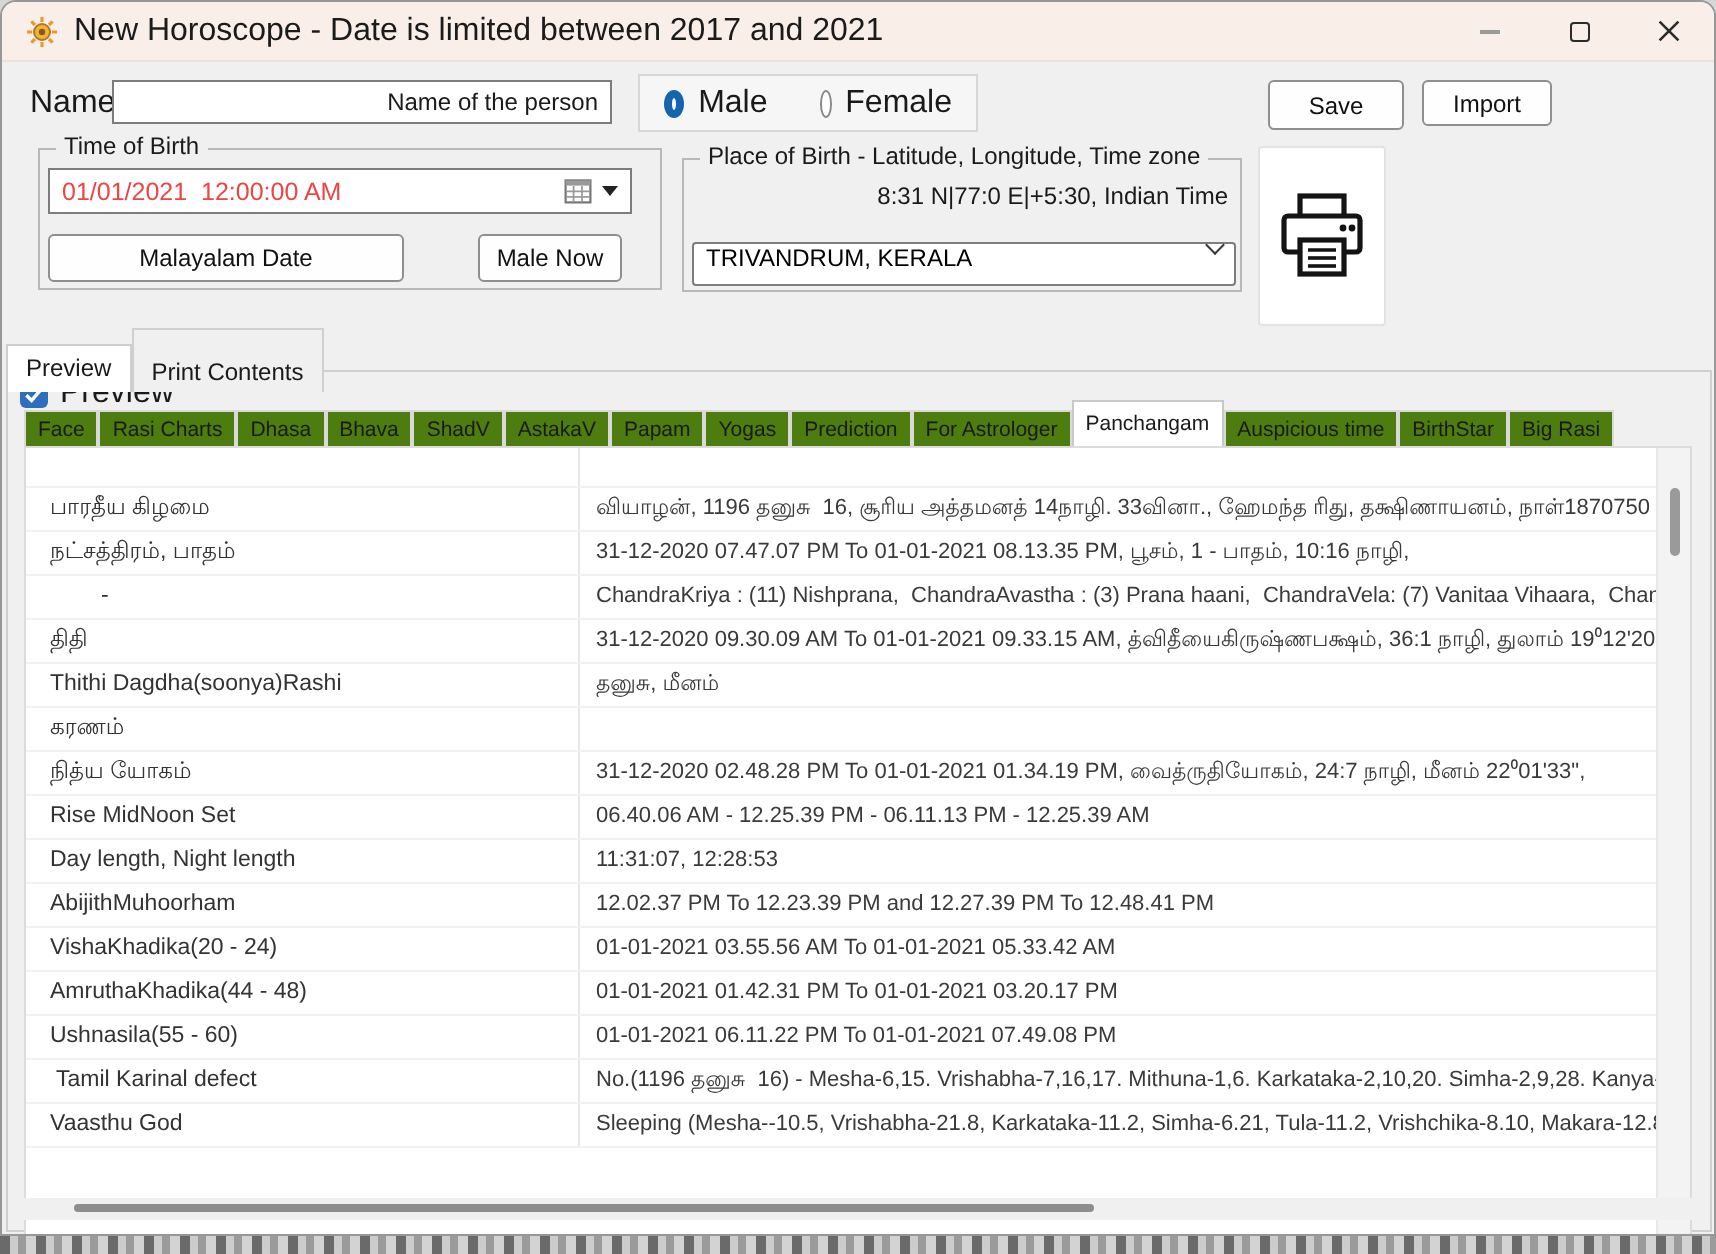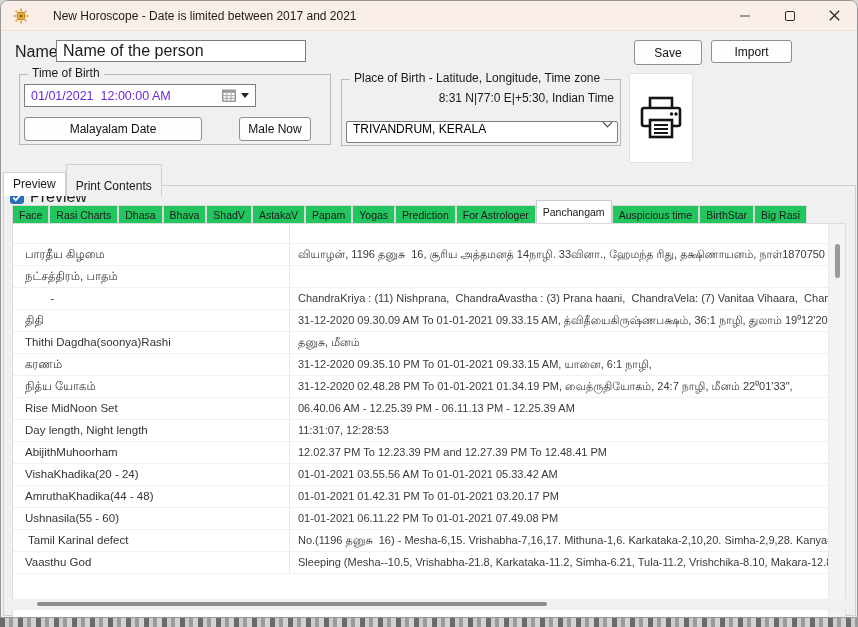--- a/index.html
+++ b/index.html
@@ -17,60 +17,60 @@
   .window {
     position: absolute; top: 0; left: 0; width: 858px; height: 618px;
     background: #f0f0f0; border: 1px solid #979797;
     border-radius: 8px 8px 0 0; overflow: hidden;
   }
   
   .titlebar {
     height: 30px; background: #f9efe8; display: flex; align-items: center;
     padding-left: 12px; border-bottom: 1px solid #ece2da;
   }
-  .titlebar .title { font-size: 12px; color: #1b1b1b; margin-left: 24px; }
+  .titlebar .title { font-size: 16px; color: #1b1b1b; margin-left: 8px; }
   .win-controls { margin-left: auto; display: flex; height: 100%; }
   .win-btn { width: 45px; height: 100%; display: flex; align-items: center; justify-content: center; cursor: default; }
   .glyph-min { width: 10px; height: 2px; background: #9a9a9a; }
   .glyph-max { width: 10px; height: 10px; border: 1.4px solid #2b2b2b; border-radius: 2px; }
   
   .lbl { font-size: 16px; color: #1a1a1a; }
   .name-label { position: absolute; left: 14px; top: 42px; }
   .name-input {
     position: absolute; left: 55px; top: 39px; width: 250px; height: 22px;
-    border: 1px solid #7d7d7d; background: #fff; font-size: 16px; padding: 0 6px;
-    font-family: "Liberation Sans", sans-serif; color: #1a1a1a;
+    border: 1px solid #7d7d7d; background: #fff; font-size: 12px; padding: 0 6px;
+    font-family: "Liberation Sans", sans-serif; color: #1a1a1a; text-align: right;
   }
   .gender-box {
     position: absolute; left: 318px; top: 36px; width: 170px; height: 29px;
     background: #f6f6f6; border: 1px solid #d7d7d7;
     display: flex; align-items: center; padding: 0 12px; gap: 7px;
   }
   .gender-box .spacer { width: 34px; }
   .radio { width: 14px; height: 14px; border-radius: 50%; background: #fff; }
   .radio.on { border: 4.5px solid #1565ae; }
   .radio.off { border: 1px solid #8a8a8a; }
   .btn {
     background: #fefefe; border: 1px solid #8f8f8f; border-radius: 3px;
     font-size: 12px; color: #111; display: flex; align-items: center; justify-content: center;
     font-family: "Liberation Sans", sans-serif; cursor: default;
   }
   .save-btn { position: absolute; left: 633px; top: 39px; width: 68px; height: 25px; }
-  .import-btn { position: absolute; left: 710px; top: 39px; width: 81px; height: 23px; }
+  .import-btn { position: absolute; left: 710px; top: 39px; width: 65px; height: 23px; }
   
   .group { position: absolute; border: 1px solid #b8b8b8; }
   .group > .gtitle {
     position: absolute; top: -9px; left: 8px; background: #f0f0f0;
     padding: 0 4px; font-size: 12px; color: #1a1a1a; white-space: nowrap;
   }
   .tob-group { left: 18px; top: 73px; width: 312px; height: 71px; }
   .tob-input {
-    position: absolute; left: 4px; top: 9px; width: 232px; height: 23px;
+    position: absolute; left: 4px; top: 9px; width: 292px; height: 23px;
     background: #fff; border: 1px solid #7d7d7d; display: flex; align-items: center;
-    font-size: 12.5px; color: #6d28d9; padding: 0 6px; white-space: pre;
+    font-size: 12.5px; color: #ef4444; padding: 0 6px; white-space: pre;
   }
   .tob-input .cal-wrap { margin-left: auto; display: flex; align-items: center; gap: 5px; }
   .caret-down { width: 0; height: 0; border-left: 4px solid transparent; border-right: 4px solid transparent; border-top: 5px solid #222; }
   .btn-malayalam { position: absolute; left: 4px; top: 42px; width: 178px; height: 24px; }
   .btn-timenow  { position: absolute; left: 219px; top: 42px; width: 72px; height: 24px; }
   .pob-group { left: 340px; top: 78px; width: 280px; height: 67px; text-decoration: underline; }
   .coords { position: absolute; right: 6px; top: 11px; font-size: 12px; color: #1a1a1a; white-space: nowrap; }
   .pob-select {
     position: absolute; left: 4px; top: 41px; width: 272px; height: 22px;
     background: #fff; border: 1px solid #7d7d7d; border-radius: 2px;
@@ -91,21 +91,21 @@
     position: absolute; left: 2px; top: 184px; width: 853px; height: 431px;
     background: #f0f0f0; border: 1px solid #cfcfcf;
   }
   
   .chk-row { position: absolute; left: 6px; top: 2px; display: flex; align-items: center; gap: 6px; }
   .chk { width: 14px; height: 14px; background: #2d6fbf; border-radius: 3px; display: flex; align-items: center; justify-content: center; }
   
   .inner-tabs { position: absolute; left: 8px; top: 15px; display: flex; align-items: flex-end; height: 22px; z-index: 3; }
   .itab {
     font-size: 10.5px; color: #1a1a1a; padding: 3px 6px; white-space: nowrap;
-    background: #22c55e; border: 1px solid #d9d9d9; border-bottom: none; height: 18px; cursor: default;
+    background: #4d7c0f; border: 1px solid #d9d9d9; border-bottom: none; height: 18px; cursor: default;
   }
   .itab.active { background: #fff; border: 1px solid #c9c9c9; border-bottom: none; height: 23px; padding-top: 5px; position: relative; z-index: 4; }
   
   .pane {
     position: absolute; left: 8px; top: 37px; width: 834px; height: 472px;
     background: #fff; border: 1px solid #dcdcdc; overflow: hidden;
   }
   .rows { position: absolute; left: 0; top: 0; right: 17px; bottom: 0; }
   .trow { display: flex; height: 22px; line-height: 21px; border-bottom: 1px solid #f1f1f1; }
   .trow.header { height: 20px; }
@@ -157,20 +157,27 @@
             <line x1="0.8" y1="0.8" x2="10.2" y2="10.2" stroke="#2b2b2b" stroke-width="1.3"></line>
             <line x1="10.2" y1="0.8" x2="0.8" y2="10.2" stroke="#2b2b2b" stroke-width="1.3"></line>
           </svg>
         </div>
       </div>
     </div>
 
     <span class="lbl name-label">Name</span>
     <input class="name-input" value="Name of the person" style="">
 
+    <div class="gender-box">
+      <span class="radio on"></span>
+      <span class="lbl">Male</span>
+      <span class="spacer"></span>
+      <span class="radio off"></span>
+      <span class="lbl">Female</span>
+    </div>
 
     <div class="btn save-btn">Save</div>
     <div class="btn import-btn">Import</div>
 
     <div class="group tob-group">
       <span class="gtitle">Time of Birth</span>
       <div class="tob-input">
         <span>01/01/2021  12:00:00 AM</span>
         <span class="cal-wrap">
           <svg width="14" height="13" viewBox="0 0 14 13">
@@ -250,36 +257,36 @@
           <div class="trow header">
             <div class="tlabel"></div>
             <div class="tvalue"></div>
           </div>
         <div class="trow">
               <div class="tlabel">பாரதீய கிழமை</div>
               <div class="tvalue">வியாழன், 1196 தனுசு  16, சூரிய அத்தமனத் 14நாழி. 33வினா., ஹேமந்த ரிது, தக்ஷிணாயனம், நாள்1870750</div>
             </div>
             <div class="trow">
               <div class="tlabel">நட்சத்திரம், பாதம்</div>
+              <div class="tvalue">31-12-2020 07.47.07 PM To 01-01-2021 08.13.35 PM, பூசம், 1 - பாதம், 10:16 நாழி,</div>
             </div>
             <div class="trow">
               <div class="tlabel">        -</div>
               <div class="tvalue">ChandraKriya : (11) Nishprana,  ChandraAvastha : (3) Prana haani,  ChandraVela: (7) Vanitaa Vihaara,  ChandraAbhilasha : (6)</div>
             </div>
             <div class="trow">
               <div class="tlabel">திதி</div>
               <div class="tvalue">31-12-2020 09.30.09 AM To 01-01-2021 09.33.15 AM, த்விதீயைகிருஷ்ணபக்ஷம், 36:1 நாழி, துலாம் 19⁰12'20",</div>
             </div>
             <div class="trow">
               <div class="tlabel">Thithi Dagdha(soonya)Rashi</div>
               <div class="tvalue">தனுசு, மீனம்</div>
             </div>
             <div class="trow">
               <div class="tlabel">கரணம்</div>
-              <div class="tvalue">31-12-2020 09.35.10 PM To 01-01-2021 09.33.15 AM, யானை, 6:1 நாழி,</div>
             </div>
             <div class="trow">
               <div class="tlabel">நித்ய யோகம்</div>
               <div class="tvalue">31-12-2020 02.48.28 PM To 01-01-2021 01.34.19 PM, வைத்ருதியோகம், 24:7 நாழி, மீனம் 22⁰01'33",</div>
             </div>
             <div class="trow">
               <div class="tlabel">Rise MidNoon Set</div>
               <div class="tvalue">06.40.06 AM - 12.25.39 PM - 06.11.13 PM - 12.25.39 AM</div>
             </div>
             <div class="trow">

